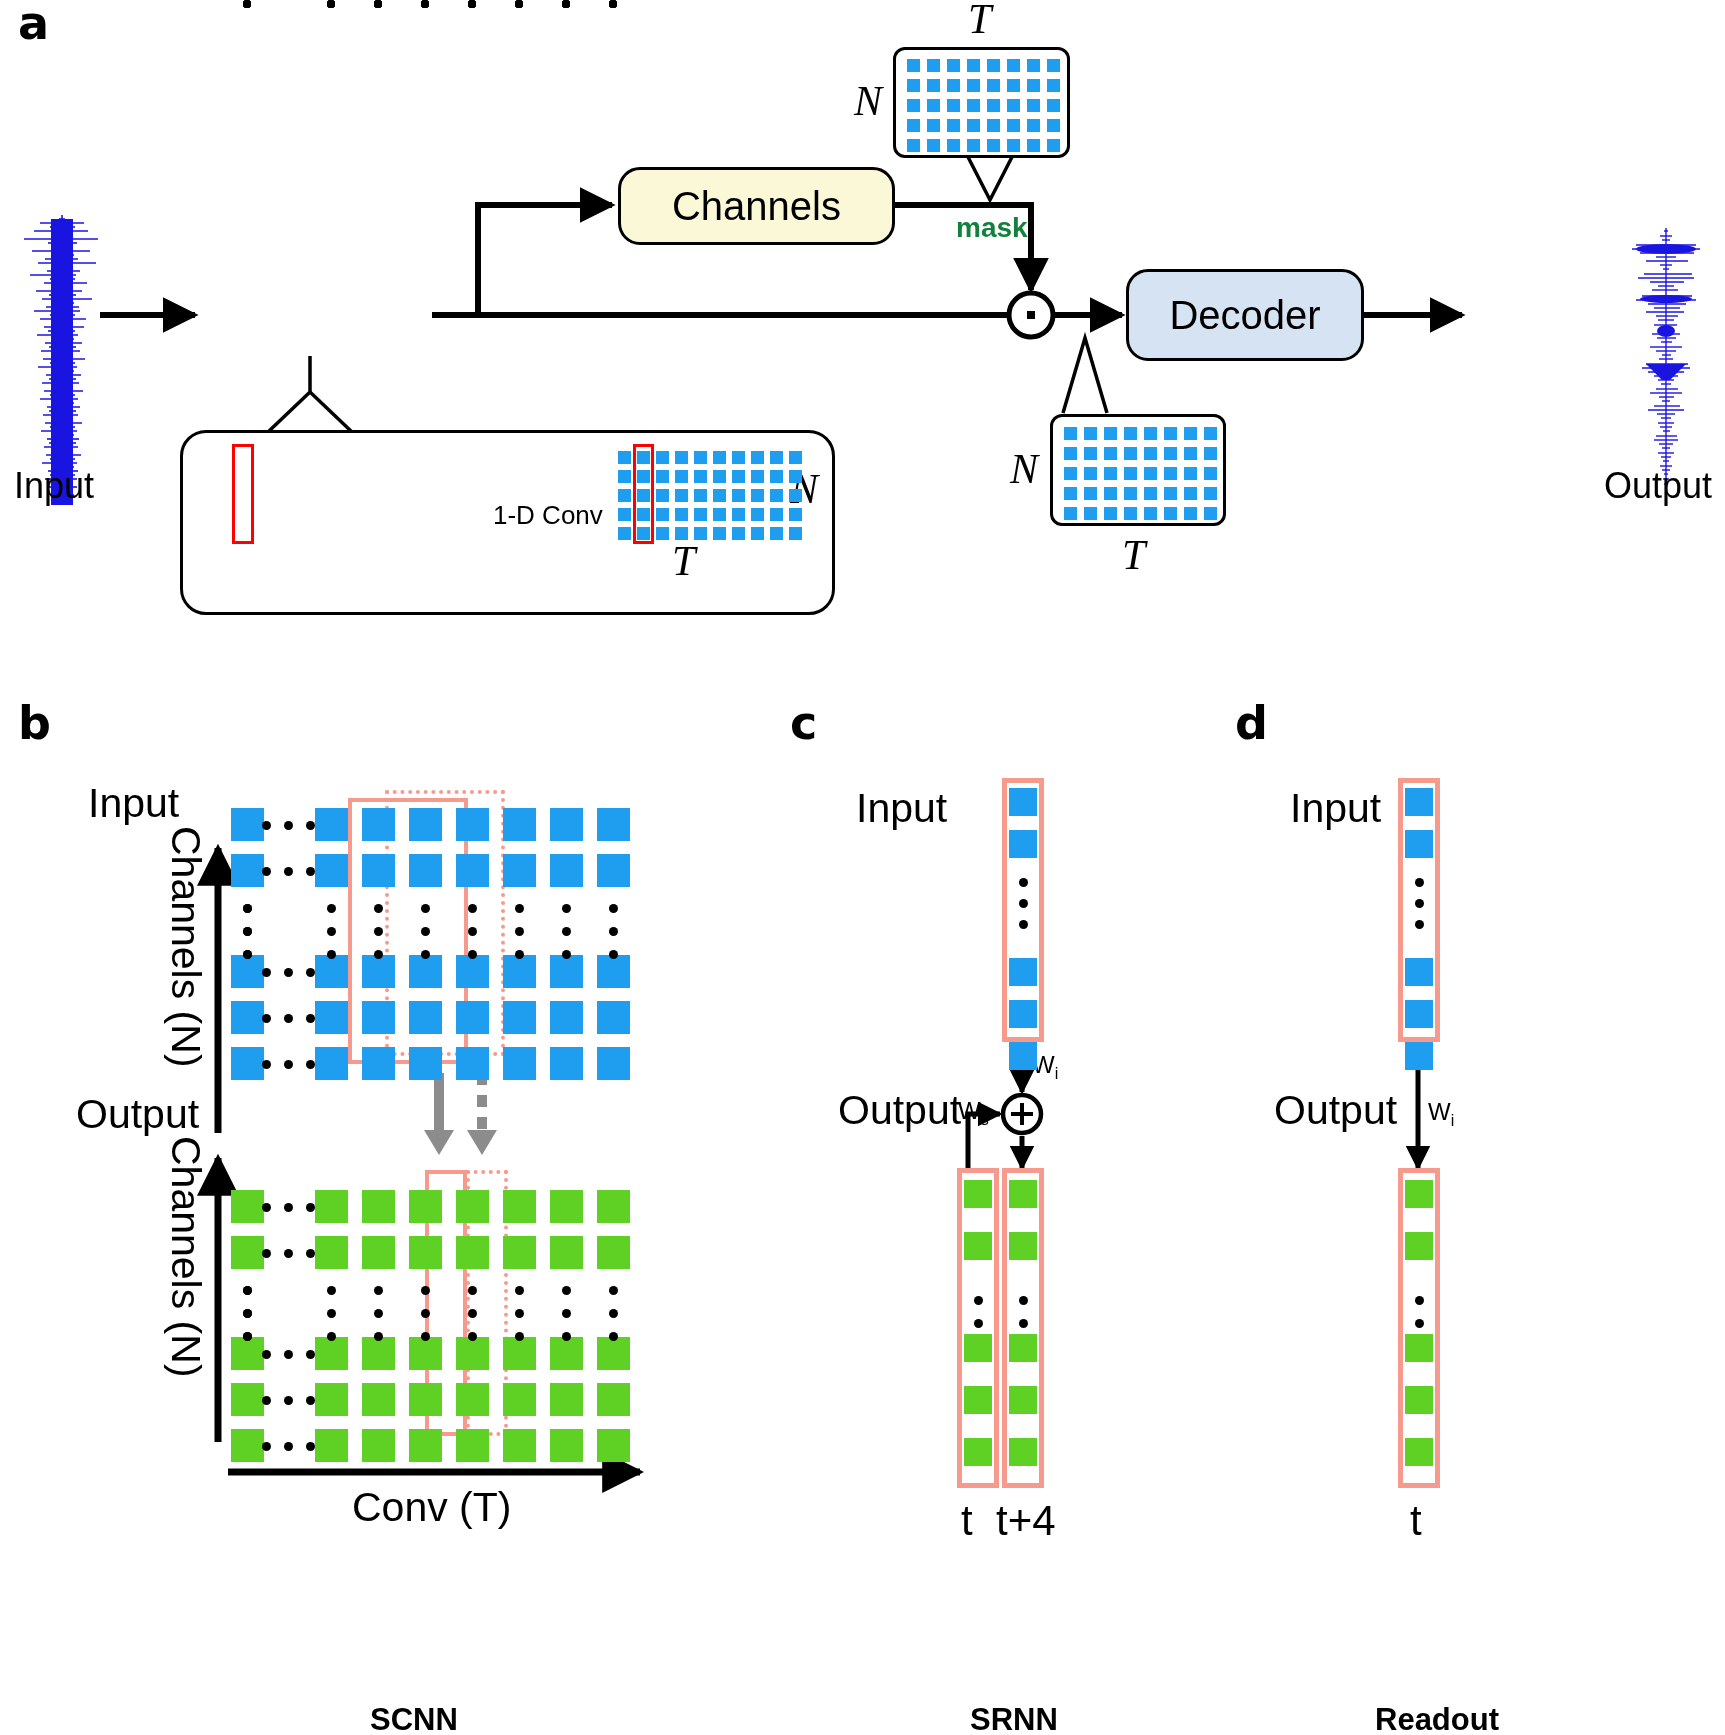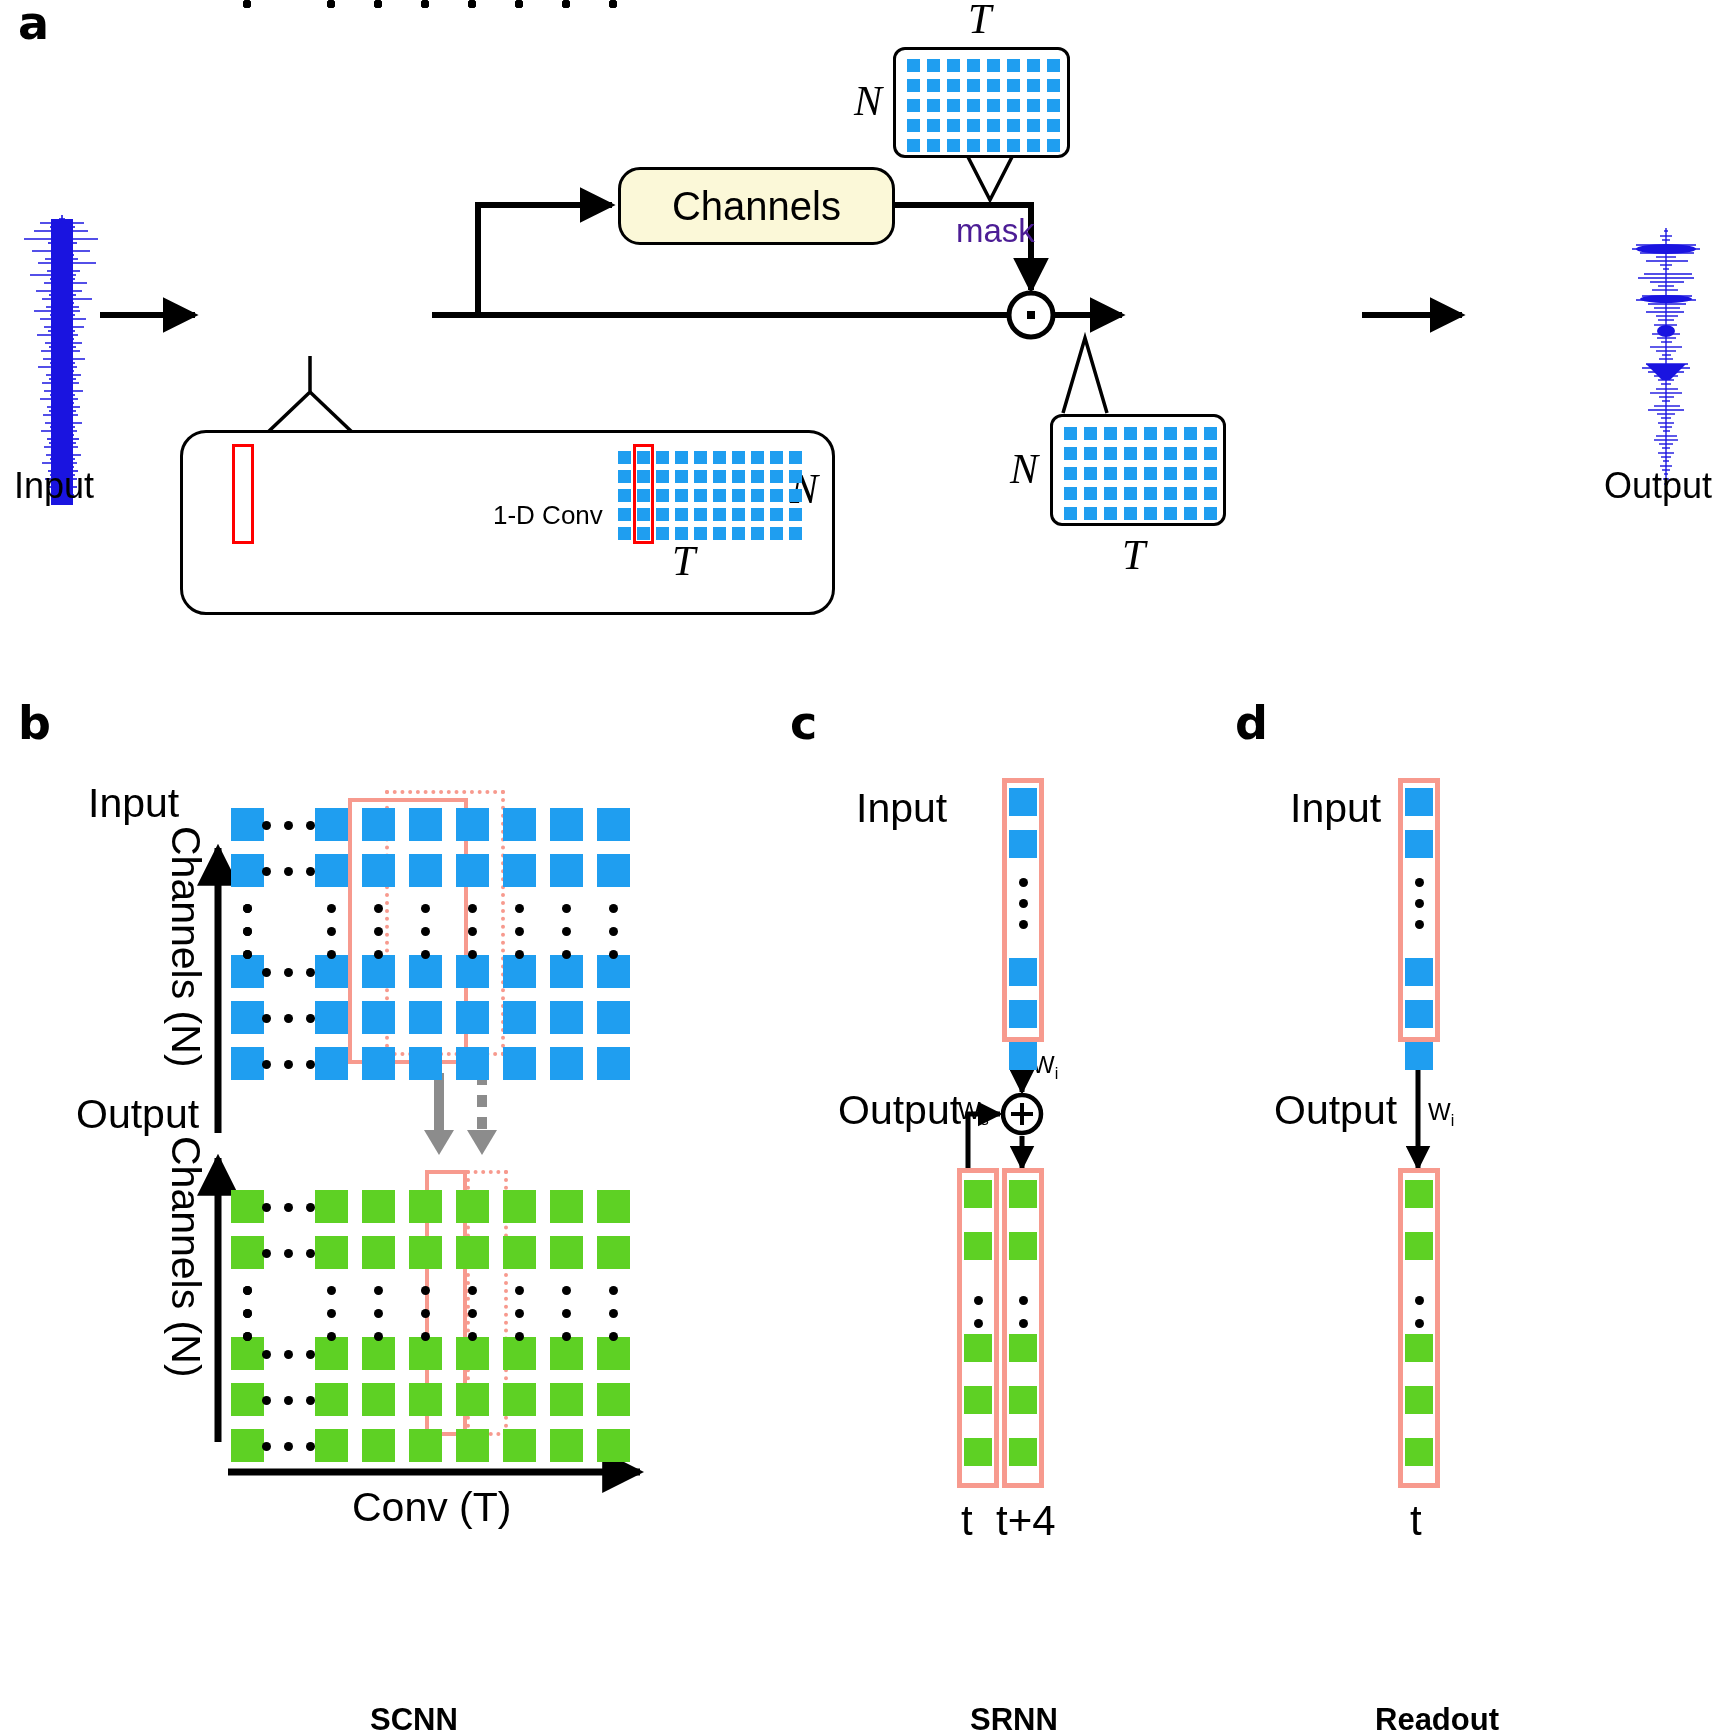--- a/index.html
+++ b/index.html
@@ -37,23 +37,23 @@
   }
   .lbl-small {
     font-size: 26px;
   }
   .lbl-italic {
     font-family: "Liberation Serif", serif;
     font-style: italic;
     font-size: 42px;
   }
   .lbl-mask {
-    color: #4c1d95;
-    font-weight: normal;
-    font-size: 33px;
+    color: #15803d;
+    font-weight: bold;
+    font-size: 28px;
   }
   .rot90 {
     transform-origin: 0 0;
     transform: rotate(90deg);
   }
   .box {
     position: absolute;
     box-sizing: border-box;
     border: 3px solid #000;
     border-radius: 22px;
@@ -456,20 +456,23 @@
   </svg>
 
   <div class="lbl" style="left:14px; top:468px;">Input</div>
   <div class="lbl" style="left:1604px; top:468px;">Output</div>
 
 
   <div class="box box-separator" style="left:618px; top:167px; width:277px; height:78px;">
     <span>Channels</span>
   </div>
 
+  <div class="box box-decoder" style="left:1126px; top:269px; width:238px; height:92px;">
+    <span>Decoder</span>
+  </div>
 
   <div class="lbl lbl-mask" style="left:956px; top:214px;">mask</div>
 
   <div class="matbox" id="mask-matrix" style="left:893px; top:47px; width:177px; height:111px;"></div>
   <div class="lbl lbl-italic" style="left:854px; top:80px;">N</div>
   <div class="lbl lbl-italic" style="left:968px; top:-2px;">T</div>
 
   <div class="matbox" id="decoder-matrix" style="left:1050px; top:414px; width:176px; height:112px;"></div>
   <div class="lbl lbl-italic" style="left:1010px; top:448px;">N</div>
   <div class="lbl lbl-italic" style="left:1122px; top:534px;">T</div>

